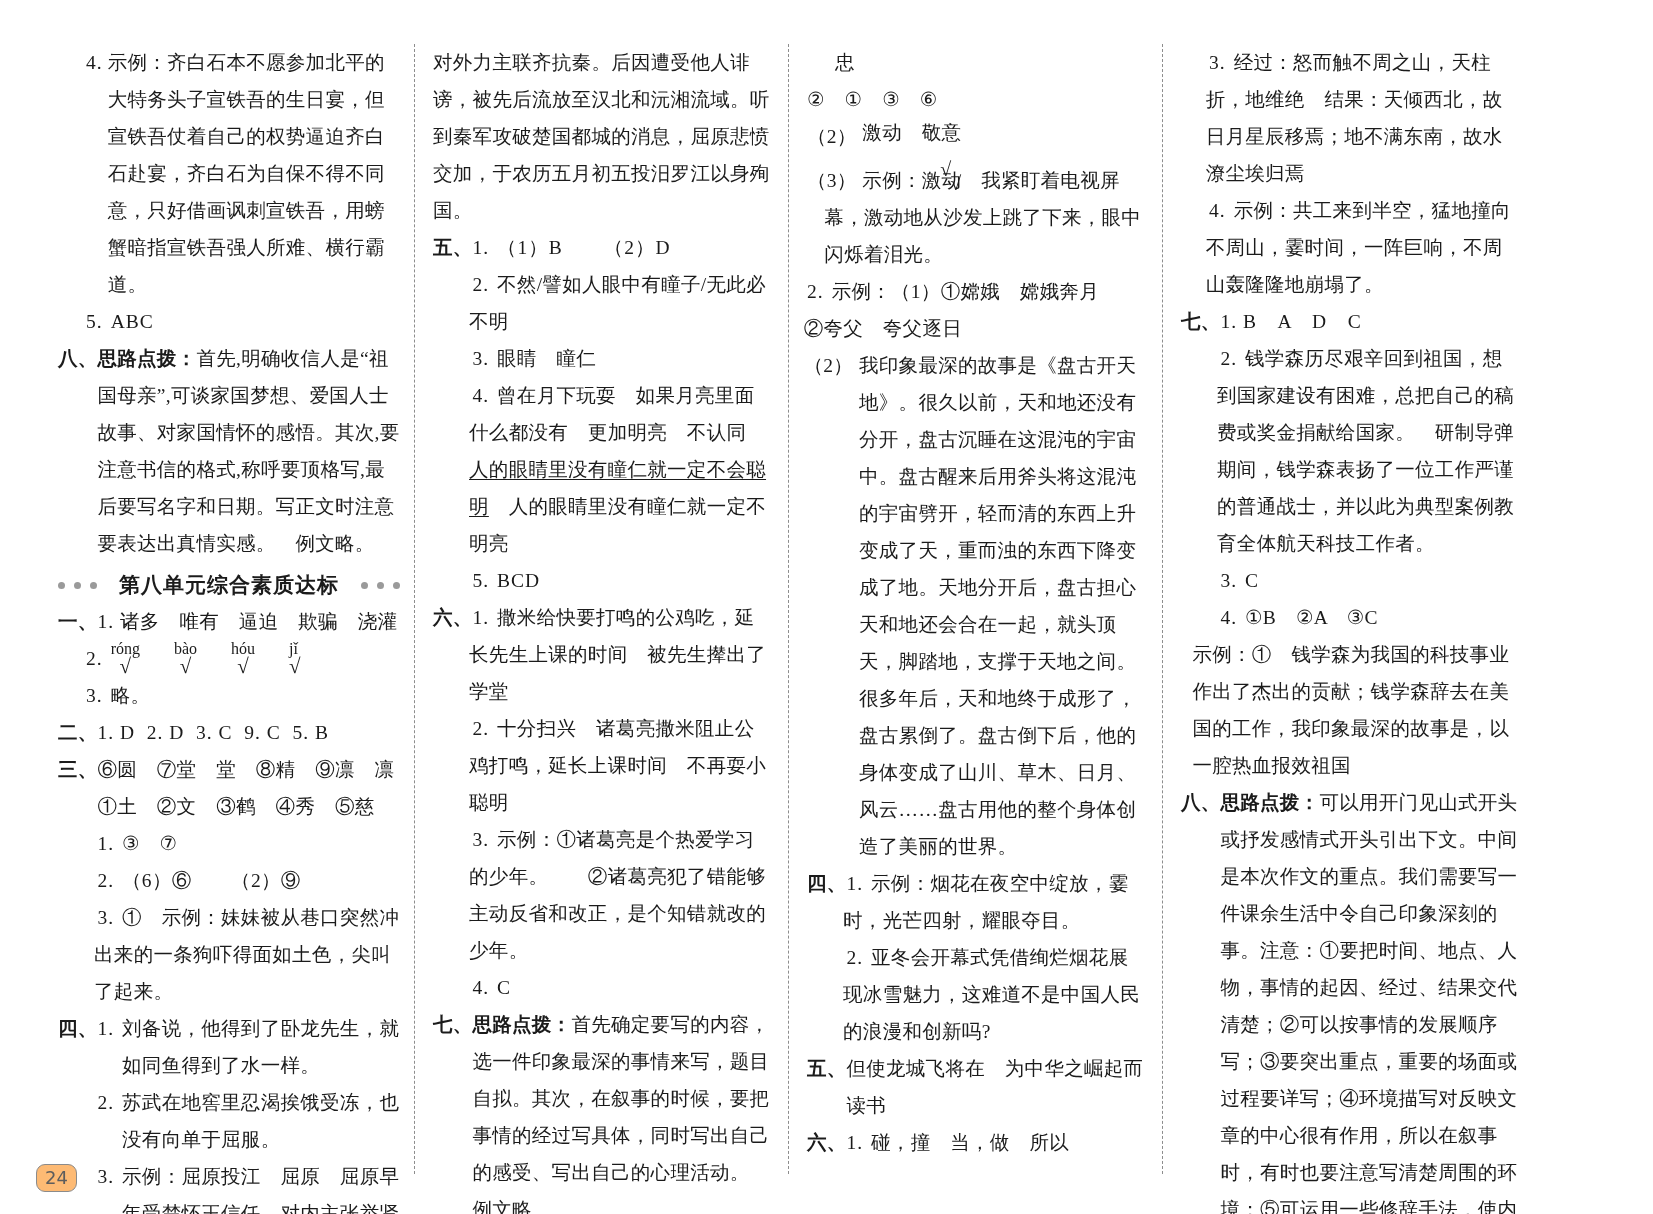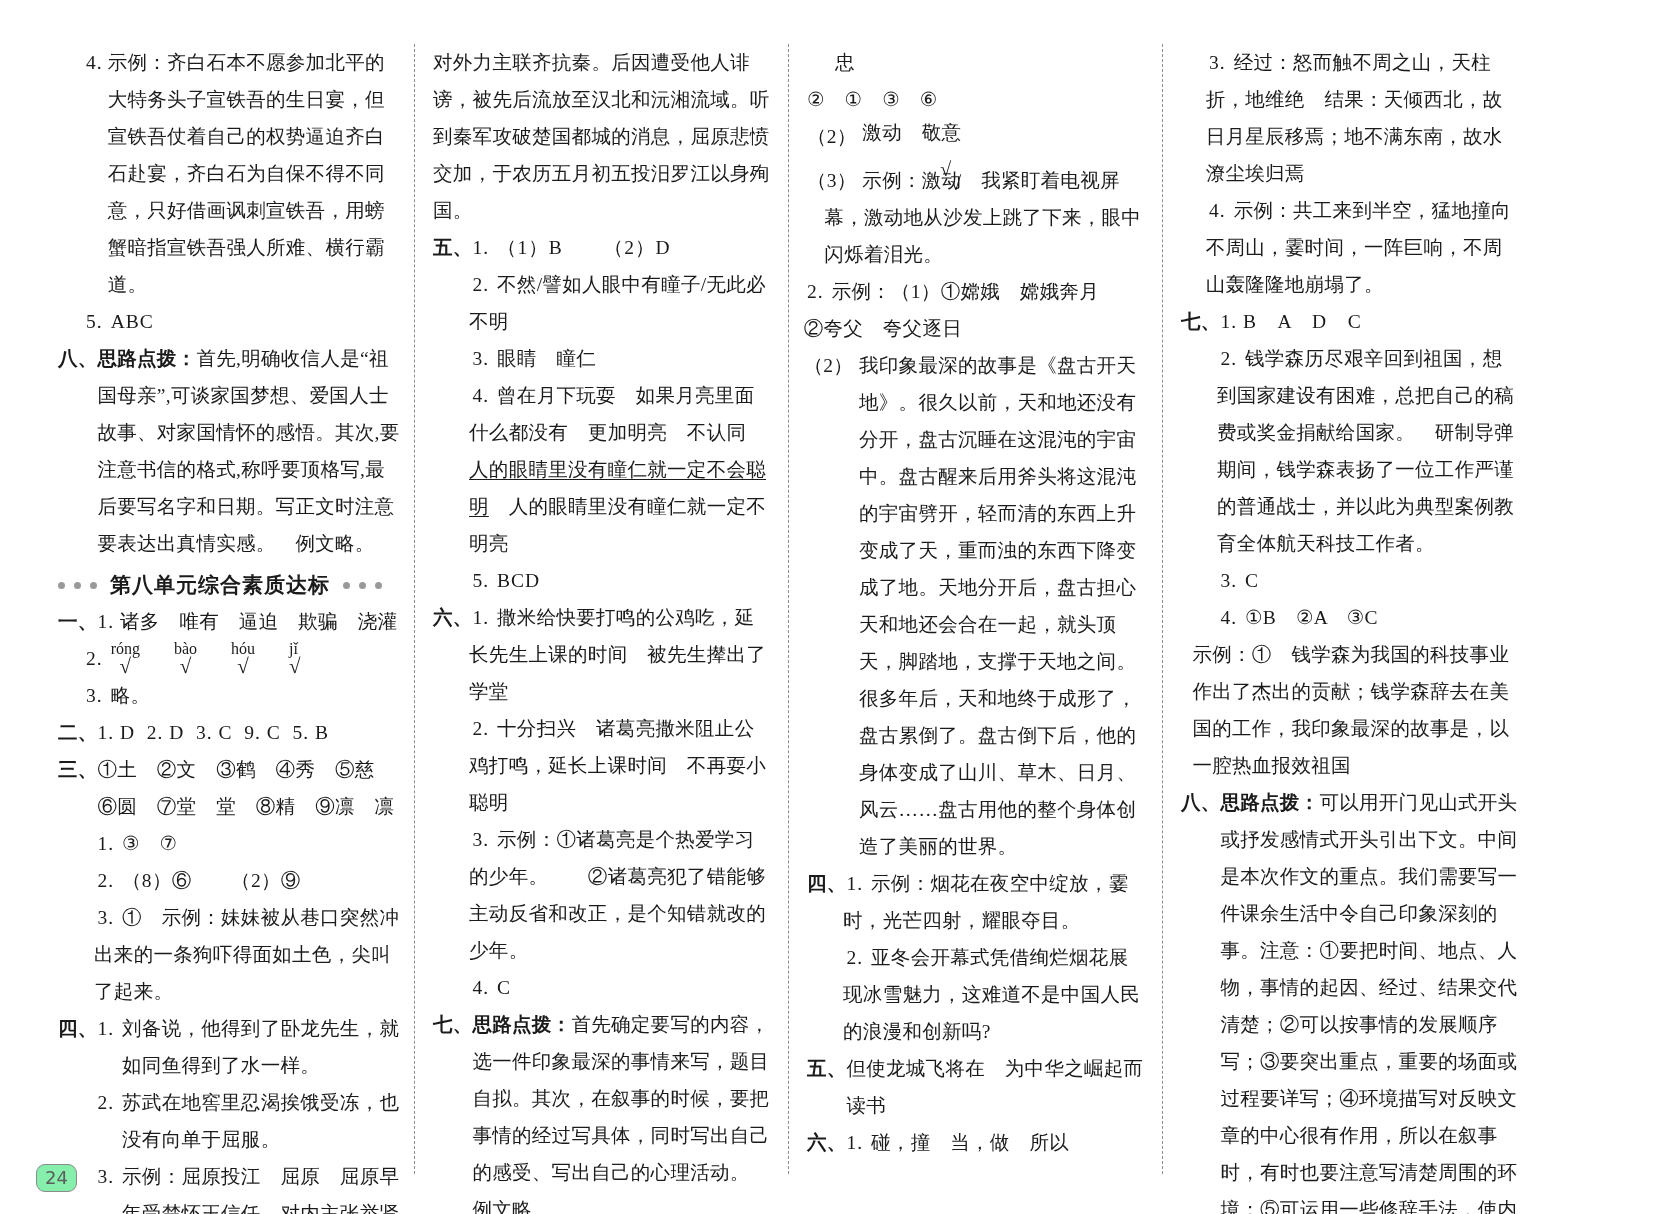--- a/index.html
+++ b/index.html
@@ -64,21 +64,21 @@
   }
   .ind1 { padding-left: 28px; }
   .bold { font-weight: bold; font-family: "DejaVu Sans","Liberation Sans",sans-serif; }
   .u { text-decoration: underline; text-underline-offset: 3px; }
   .lat { font-family: "Liberation Serif", serif; letter-spacing: 1px; }
 
   
   .section-head {
     display: flex;
     align-items: center;
-    justify-content: flex-start;
+    justify-content: space-between;
     gap: 9px;
     margin: 9px 0 4px 0;
   }
   .section-head .dot {
     width: 7px; height: 7px;
     border-radius: 50%;
     background: #9a9a9a;
     display: inline-block;
   }
   .section-head .dots { display: flex; gap: 9px; align-items: center; }
@@ -112,21 +112,21 @@
   .page-num {
     position: absolute;
     left: 36px;
     bottom: 22px;
     border: 1.5px solid #8b8b8b;
     border-radius: 9px;
     padding: 2px 8px 3px 8px;
     font-size: 18px;
     font-family: "DejaVu Sans", "Liberation Sans", sans-serif;
     color: #5d5d5d;
-    background: #86efac;
+    background: #fdba74;
   }
 </style>
 </head>
 <body>
 
 <div class="page">
   <div class="columns">
 
     <div class="col">
 
@@ -195,29 +195,29 @@
       </div>
 
       <div class="blk">
         <span class="marker">二、</span>
         <span class="line body lat">1. D  2. D  3. C  9. C  5. B</span>
       </div>
 
       <div class="blk">
         <span class="marker">三、</span>
         <div class="body">
+          <div class="line">⑥圆　⑦堂　堂　⑧精　⑨凛　凛</div>
           <div class="line">①土　②文　③鹤　④秀　⑤慈</div>
-          <div class="line">⑥圆　⑦堂　堂　⑧精　⑨凛　凛</div>
           <div class="blk">
             <span class="marker num lat">1.</span>
             <span class="line body" style="padding-left:8px">③　⑦</span>
           </div>
           <div class="blk">
             <span class="marker num lat">2.</span>
-            <span class="line body" style="padding-left:8px">（8）⑥　　（2）⑨</span>
+            <span class="line body" style="padding-left:8px">（6）⑥　　（2）⑨</span>
           </div>
           <div class="blk">
             <span class="marker num lat">3.</span>
             <span class="line body" style="padding-left:8px;margin-left:-28px;text-indent:28px">①　示例：妹妹被从巷口突然冲出来的一条狗吓得面如土色，尖叫了起来。</span>
           </div>
         </div>
       </div>
 
       <div class="blk">
         <span class="marker">四、</span>

